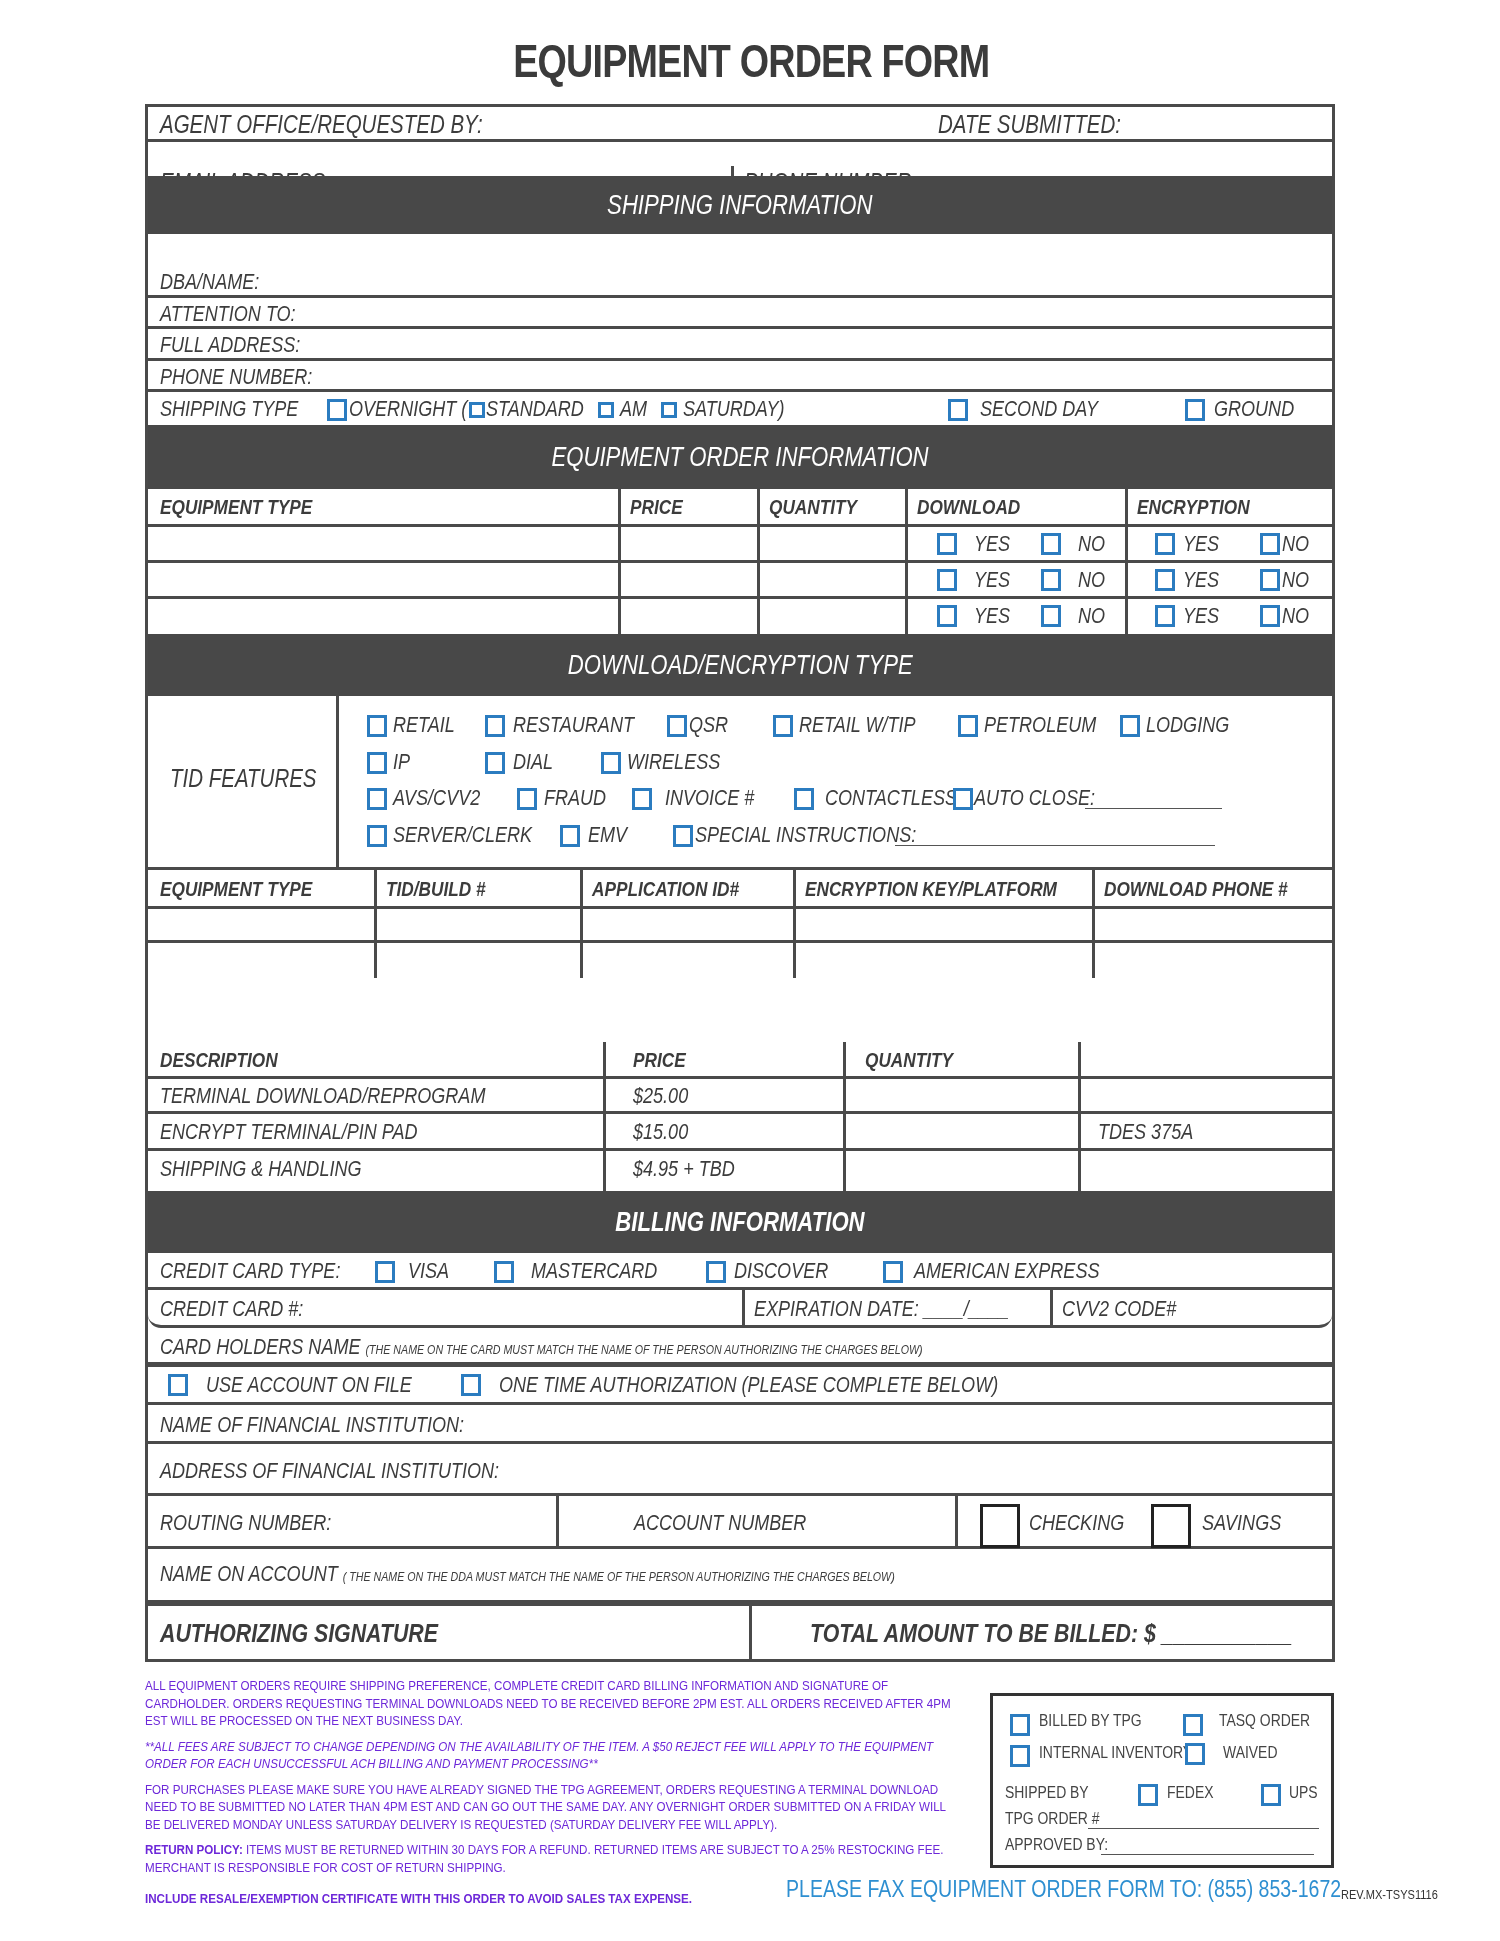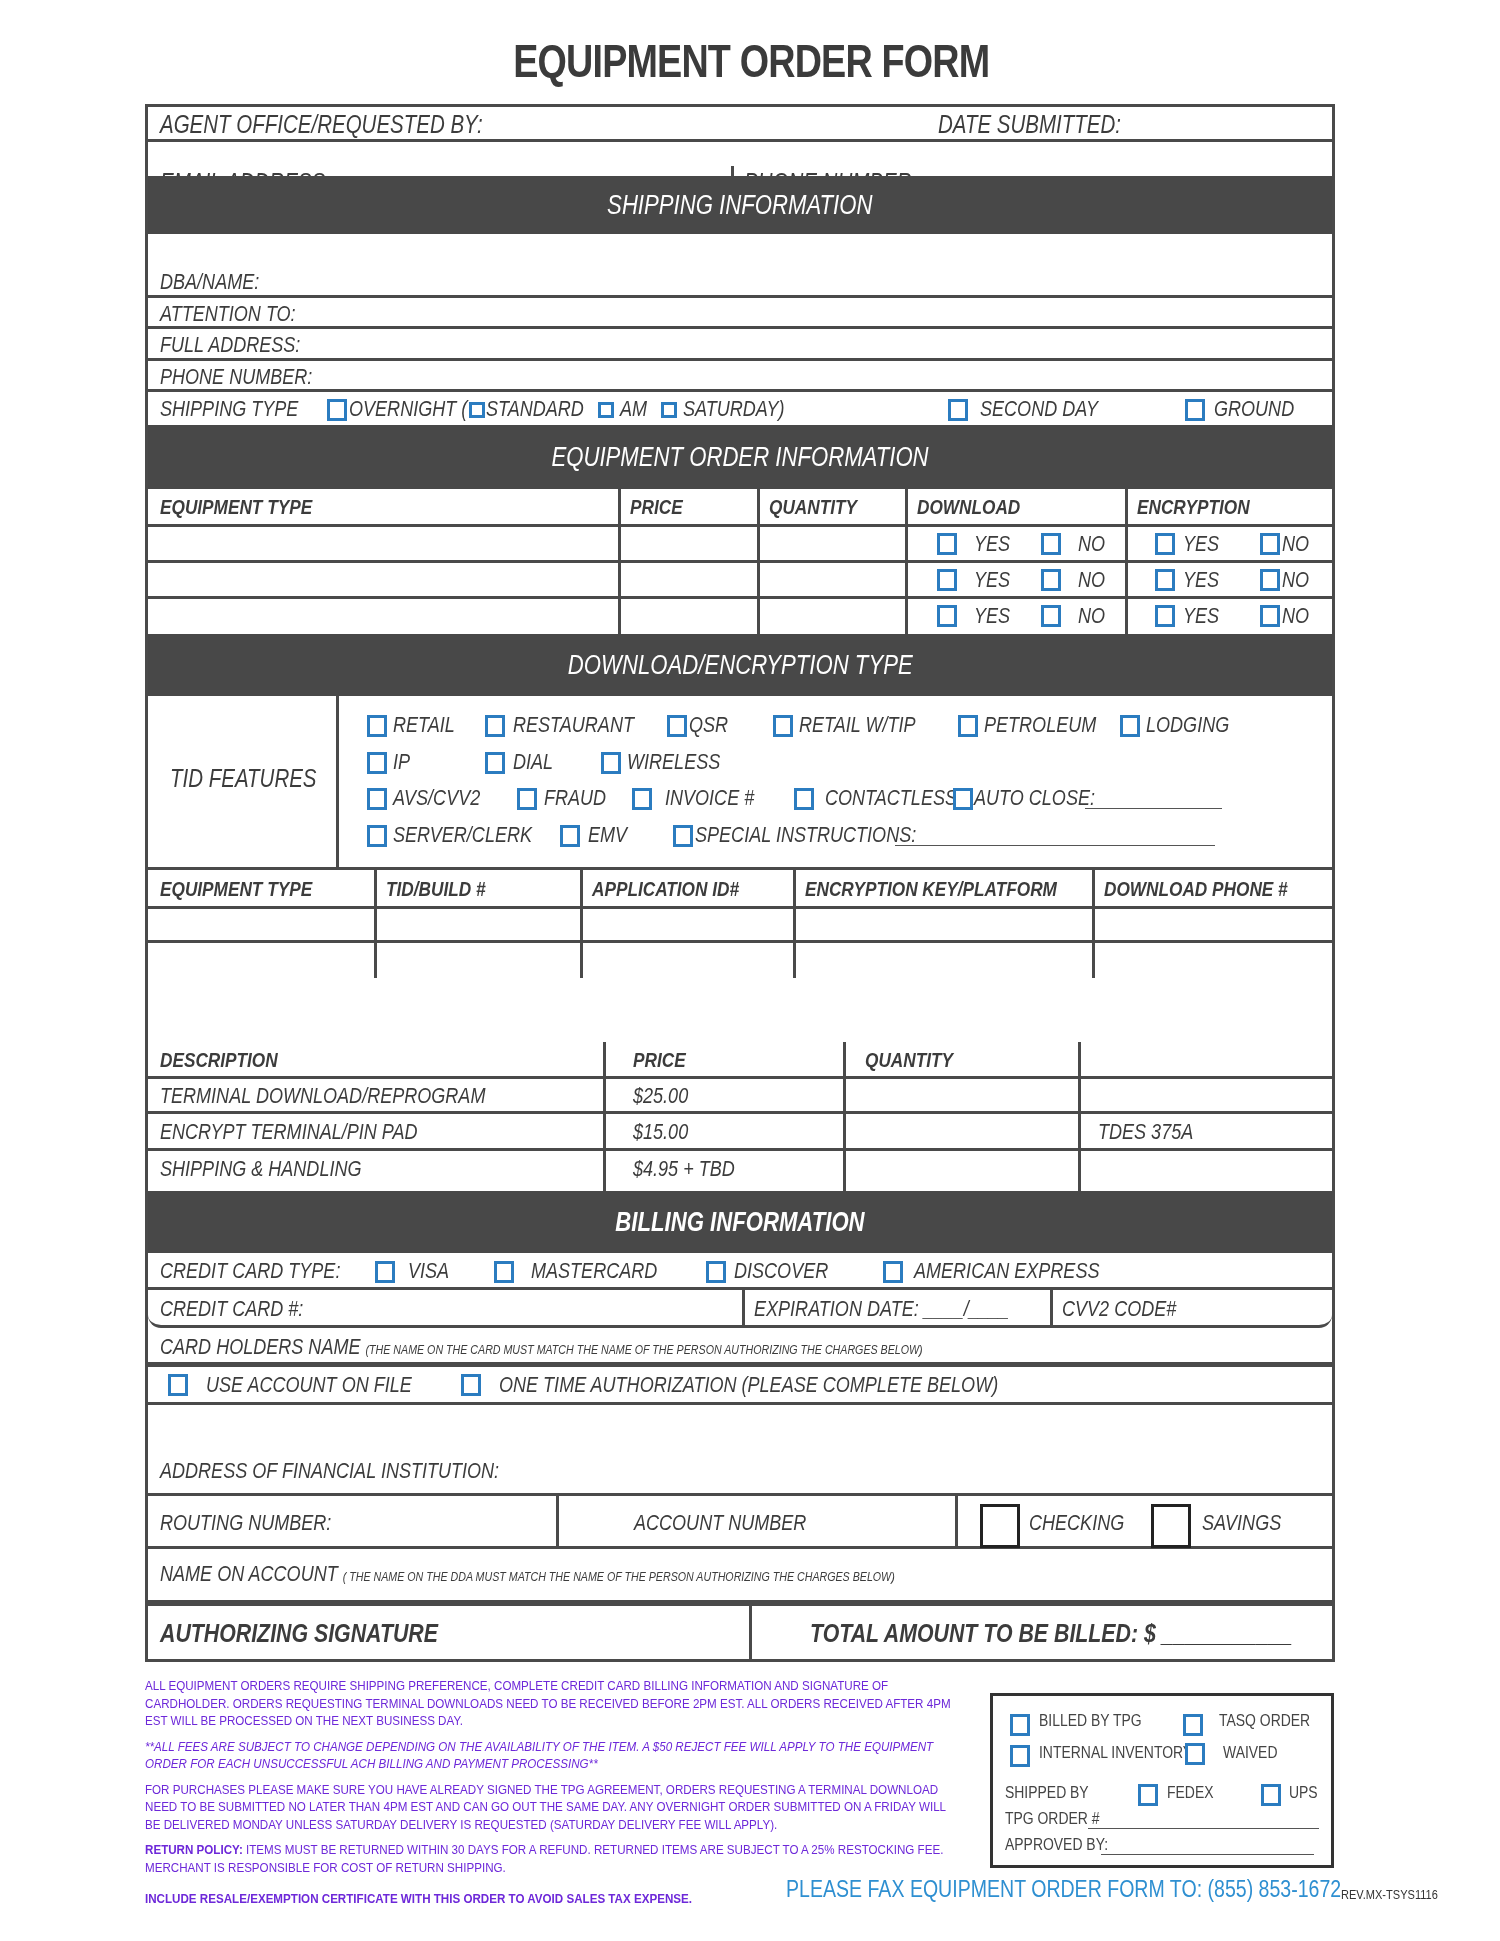--- a/index.html
+++ b/index.html
@@ -243,20 +243,23 @@
   </div>
   <div class="row" style="top:1221px;height:39px;border-bottom-width:5px;">
     <div class="lbl" style="left:12px;top:6px;"><span>CARD HOLDERS NAME</span> <span class="tiny">(THE NAME ON THE CARD MUST MATCH THE NAME OF THE PERSON AUTHORIZING THE CHARGES BELOW)</span></div>
   </div>
   <div class="row" style="top:1260px;height:38px;">
     <div class="cb" style="left:20px;top:7px;"></div>
     <div class="lbl" style="left:58px;top:5px;">USE ACCOUNT ON FILE</div>
     <div class="cb" style="left:313px;top:7px;"></div>
     <div class="lbl" style="left:351px;top:5px;">ONE TIME AUTHORIZATION (PLEASE COMPLETE BELOW)</div>
   </div>
+  <div class="row" style="top:1298px;height:39px;">
+    <div class="lbl" style="left:12px;top:7px;">NAME OF FINANCIAL INSTITUTION:</div>
+  </div>
   <div class="row" style="top:1337px;height:52px;">
     <div class="lbl" style="left:12px;top:14px;">ADDRESS OF FINANCIAL INSTITUTION:</div>
   </div>
   <div class="row" style="top:1389px;height:53px;">
     <div class="lbl" style="left:12px;top:14px;">ROUTING NUMBER:</div>
     <div class="vline" style="left:408px;"></div>
     <div class="lbl" style="left:486px;top:14px;">ACCOUNT NUMBER</div>
     <div class="vline" style="left:807px;"></div>
     <div class="cb black" style="left:832px;top:8px;"></div>
     <div class="lbl" style="left:881px;top:14px;">CHECKING</div>

